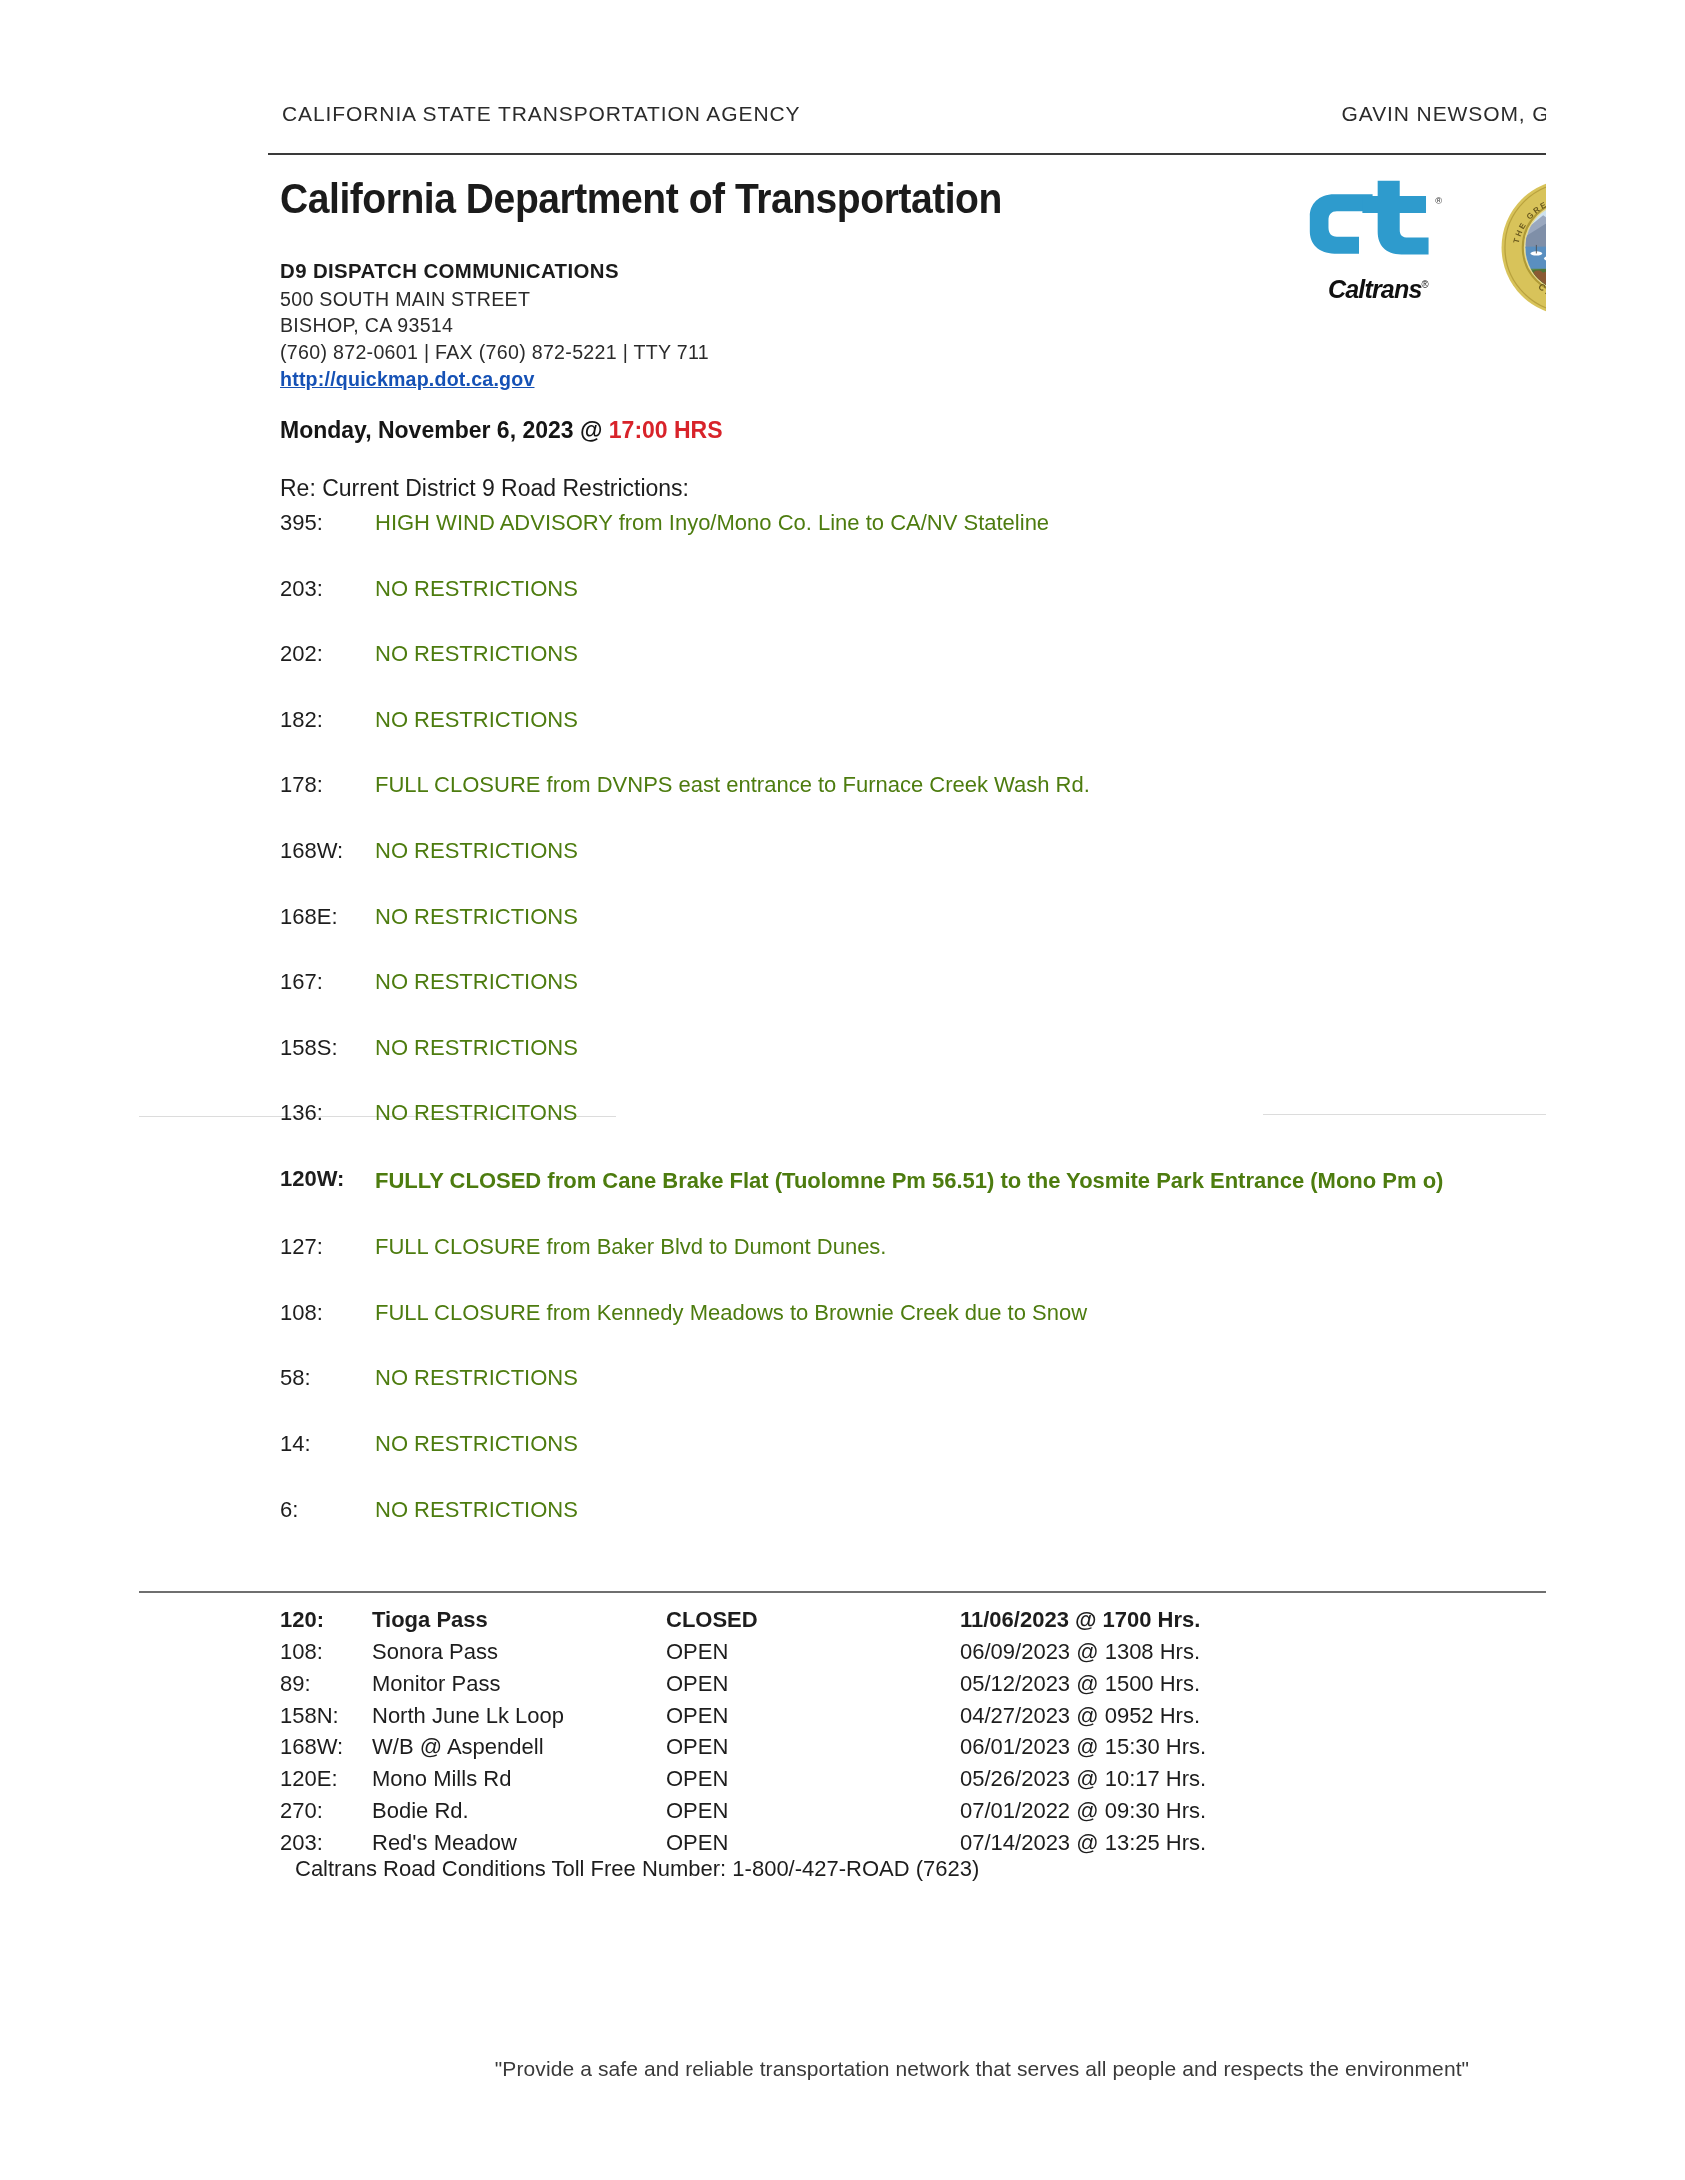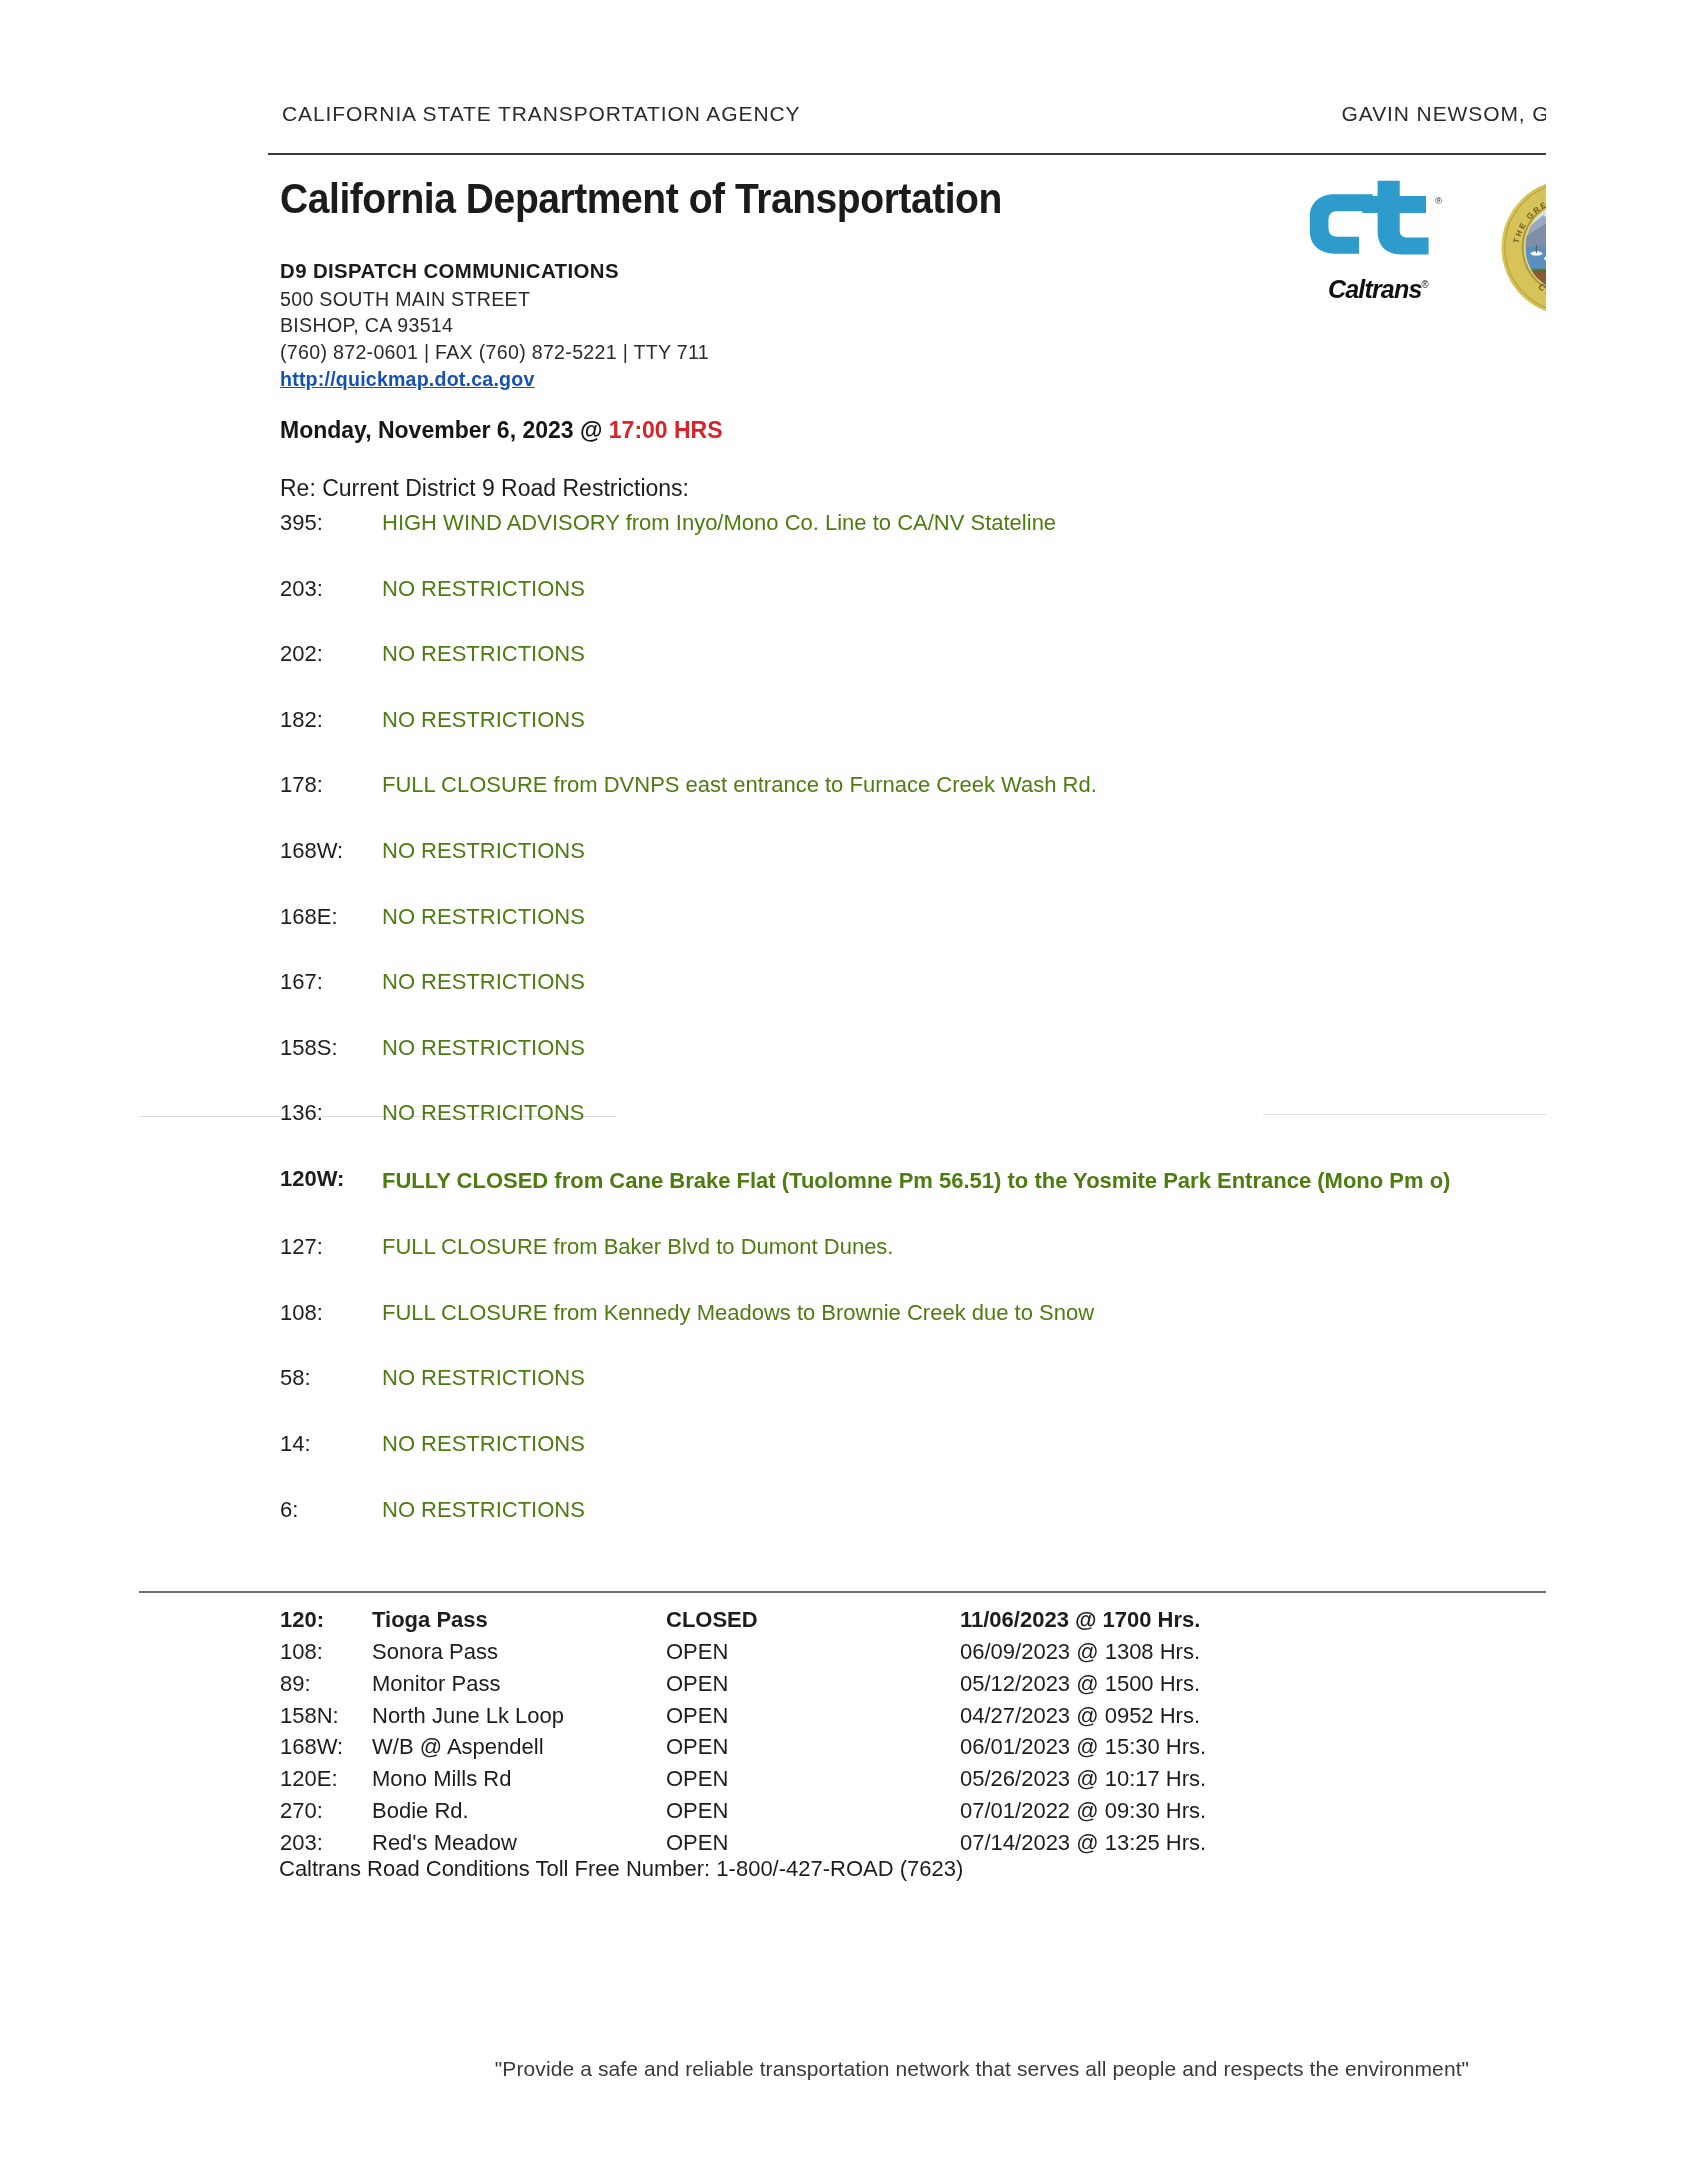--- a/index.html
+++ b/index.html
@@ -147,21 +147,20 @@
   .restrictions {
     position: absolute;
     left: 141px;
     top: 492px;
     width: 1397px;
   }
   .r-item {
     display: flex;
     align-items: flex-start;
     margin-bottom: 37px;
-    gap: 7px;
   }
   .r-route {
     flex: 0 0 95px;
     font-size: 22px;
     color: #1d1d1d;
     line-height: 1.3;
     white-space: nowrap;
   }
   .r-body {
     flex: 1 1 auto;
@@ -199,21 +198,21 @@
   }
   .pass-table td.c-route { width: 92px; }
   .pass-table td.c-name  { width: 294px; }
   .pass-table td.c-state { width: 294px; }
   .pass-table td.c-time  { width: auto; }
   .pass-table tr.closed td { font-weight: bold; }
 
   
   .phones {
     position: absolute;
-    left: 140px;
+    left: 156px;
     top: 1836px;
     font-size: 22px;
     color: #1d1d1d;
     line-height: 1.42;
   }
 
   
   .footer-quote {
     position: absolute;
     left: 0;

